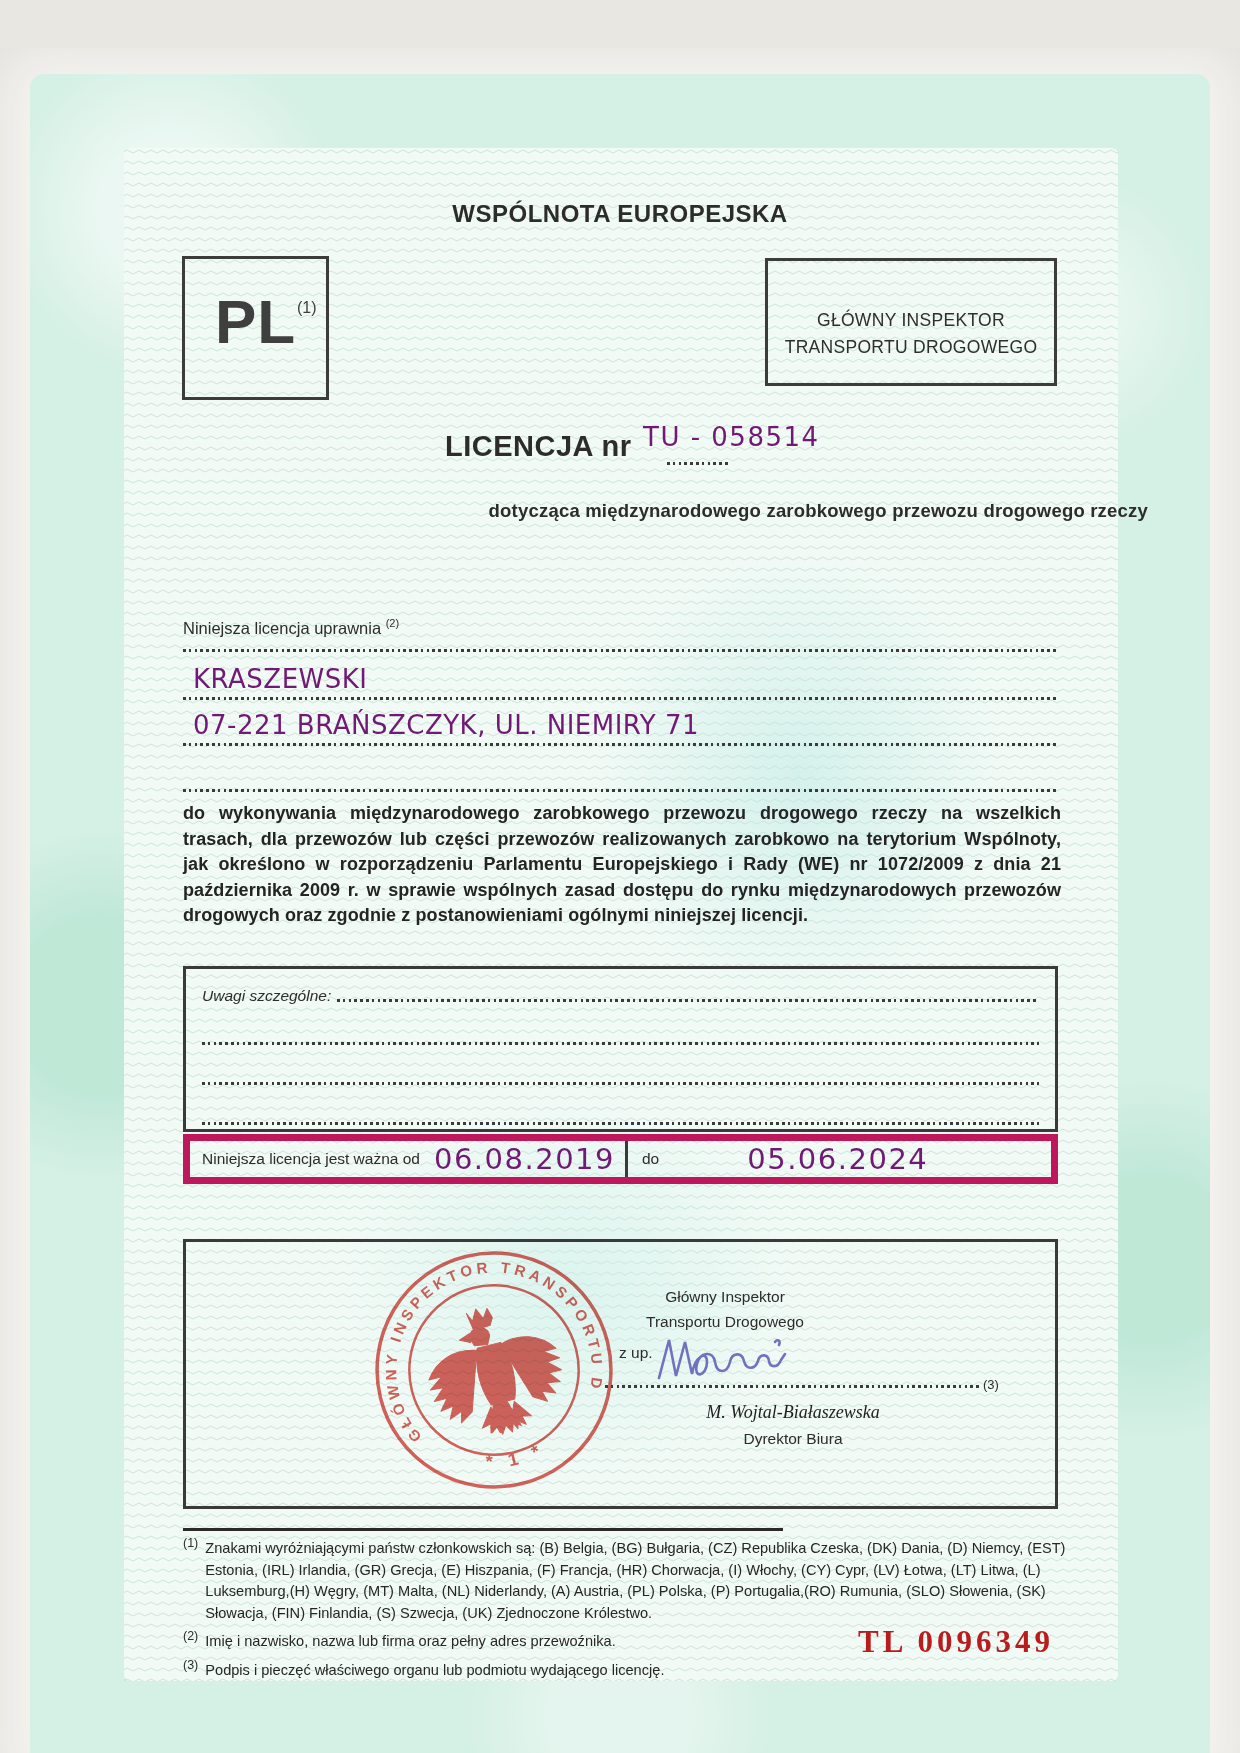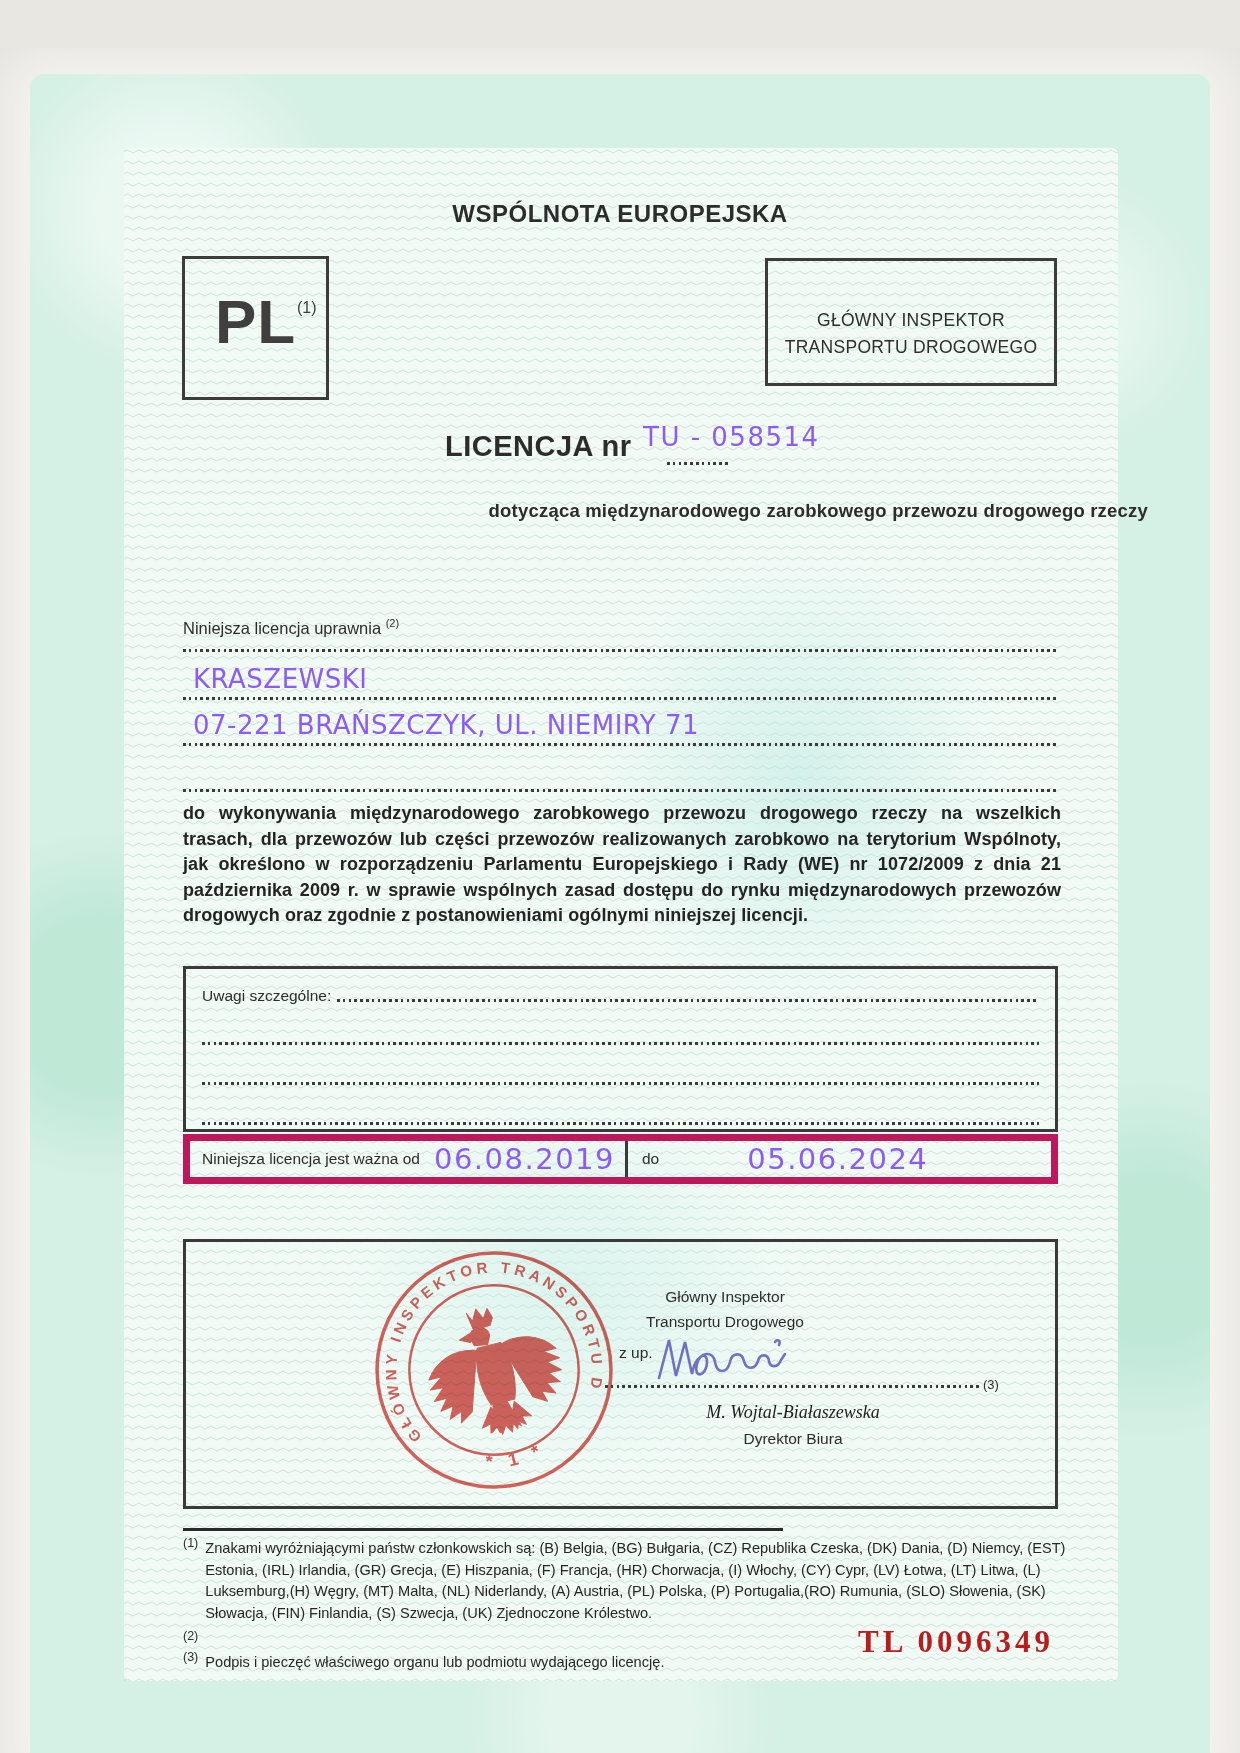--- a/index.html
+++ b/index.html
@@ -15,21 +15,21 @@
           radial-gradient(circle at 95% 70%, rgba(186,230,212,.8) 0 5%, transparent 11%),
           radial-gradient(circle at 50% 97%, rgba(255,255,255,.35) 0 4%, transparent 9%);}
   .inner{position:absolute;top:100px;left:124px;right:122px;bottom:120px;background:#f2faf6;border-radius:6px;}
   .texture{position:absolute;top:100px;left:124px;width:994px;height:1533px;opacity:.55;}
   .blob{position:absolute;border-radius:50%;}
   .blob.b1{left:520px;top:420px;width:560px;height:620px;background:radial-gradient(closest-side,rgba(188,233,226,.55),transparent 75%);}
   .blob.b2{left:260px;top:980px;width:620px;height:520px;background:radial-gradient(closest-side,rgba(198,238,230,.5),transparent 75%);}
 
   .abs{position:absolute;}
   
-  .val{font-family:"DejaVu Sans",sans-serif;font-weight:400;color:#8b5cf6;}
+  .val{font-family:"DejaVu Sans",sans-serif;font-weight:400;color:#701a75;}
 
   .doc-title{left:0;top:152px;width:1240px;text-align:center;font-size:24px;font-weight:bold;letter-spacing:.5px;}
 
   .pl-box{left:182px;top:208px;width:141px;height:138px;border:3px solid #3c3c3c;background:transparent;}
   .pl-code{position:absolute;left:30px;top:32px;font-size:62px;font-weight:bold;color:#3f3f3f;letter-spacing:1px;line-height:1;}
   .pl-ref{position:absolute;left:112px;top:40px;font-size:16px;color:#3f3f3f;}
 
   .issuer-box{left:765px;top:210px;width:292px;height:128px;border:3px solid #3c3c3c;
               display:flex;flex-direction:column;justify-content:flex-end;align-items:center;
               padding-bottom:22px;box-sizing:border-box;font-size:17.5px;line-height:27px;letter-spacing:.3px;color:#2e2e2e;}
@@ -49,21 +49,21 @@
   .f-label sup{font-size:11px;}
   .f-name .big{flex:1;text-align:center;font-size:26px;letter-spacing:.5px;padding-bottom:1px;white-space:nowrap;}
   .f-line2{top:608px;height:44px;}
   .f-line2 .big,.f-line3 .big{position:absolute;left:10px;bottom:6px;font-size:26px;letter-spacing:.5px;white-space:nowrap;}
   .f-line3{top:654px;height:44px;}
   .f-line4{top:702px;height:42px;}
 
   .paragraph{left:183px;top:753px;width:878px;font-size:18px;font-weight:bold;line-height:25.5px;
              text-align:justify;color:#242424;letter-spacing:.1px;}
 
-  .remarks-box{left:183px;top:918px;width:875px;height:166px;border:3px solid #3a3a3a;box-sizing:border-box;padding:14px 16px;}
+  .remarks-box{left:183px;top:918px;width:875px;height:166px;border:3px solid #3a3a3a;box-sizing:border-box;padding:14px 16px;font-style:italic;}
   .remarks-line1{display:flex;align-items:flex-end;height:22px;}
   .remarks-label{font-size:15.5px;white-space:nowrap;padding-right:6px;}
   .remarks-line1 .dots{flex:1;margin-bottom:3px;}
   .remarks-box .dots.row{margin-top:37px;}
 
   .trow{left:183px;width:875px;border:7px solid #be185d;box-sizing:border-box;display:flex;background:transparent;}
   .trow .cell-l{width:435px;display:flex;align-items:center;padding-left:12px;box-sizing:border-box;}
   .trow .cell-r{flex:1;border-left:3px solid #3a3a3a;display:flex;align-items:center;padding-left:14px;box-sizing:border-box;}
   .t-label{font-size:15.5px;}
   .t-big{font-size:29px;letter-spacing:1.5px;white-space:nowrap;}
@@ -216,20 +216,21 @@
   </div>
 
   <div class="abs fn-sep"></div>
   <div class="abs footnotes">
     <div class="fn fn1">
       <span class="fn-ref">(1)</span>
       <span class="fn-text">Znakami wyróżniającymi państw członkowskich są: (B) Belgia, (BG) Bułgaria, (CZ) Republika Czeska, (DK) Dania, (D) Niemcy, (EST) Estonia, (IRL) Irlandia, (GR) Grecja, (E) Hiszpania, (F) Francja, (HR) Chorwacja, (I) Włochy, (CY) Cypr, (LV) Łotwa, (LT) Litwa, (L) Luksemburg,(H) Węgry, (MT) Malta, (NL) Niderlandy, (A) Austria, (PL) Polska, (P) Portugalia,(RO) Rumunia, (SLO) Słowenia, (SK) Słowacja, (FIN) Finlandia, (S) Szwecja, (UK) Zjednoczone Królestwo.</span>
     </div>
     <div class="fn">
       <span class="fn-ref">(2)</span>
+      <span class="fn-text">Imię i nazwisko, nazwa lub firma oraz pełny adres przewoźnika.</span>
     </div>
     <div class="fn">
       <span class="fn-ref">(3)</span>
       <span class="fn-text">Podpis i pieczęć właściwego organu lub podmiotu wydającego licencję.</span>
     </div>
   </div>
 
   <div class="abs serial">TL 0096349</div>
 </div>
 

